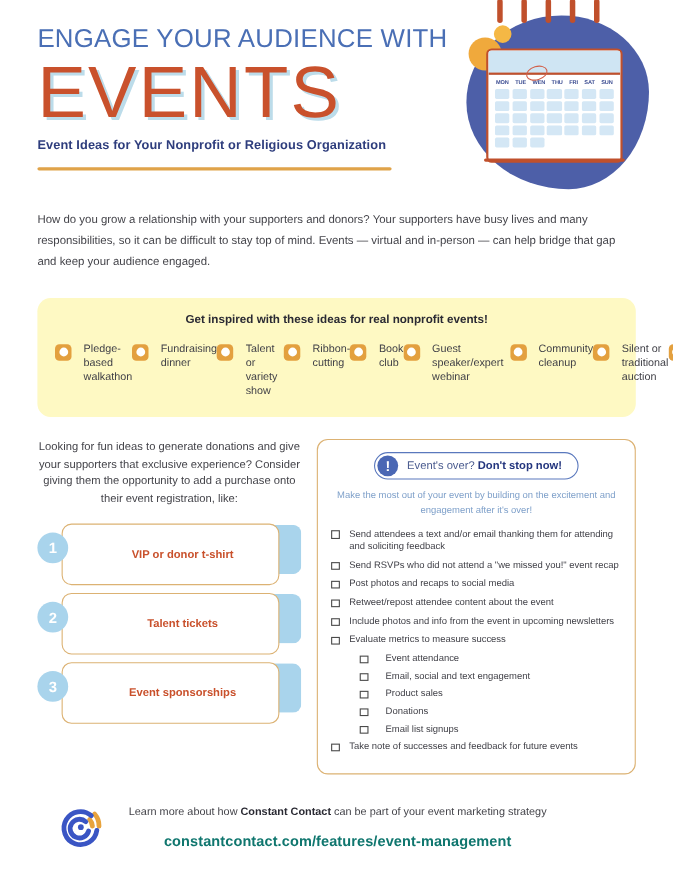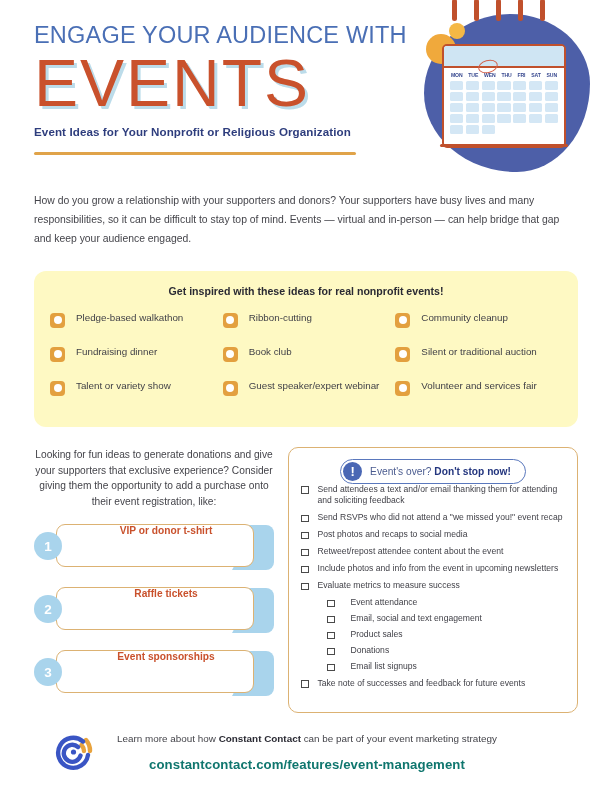--- a/index.html
+++ b/index.html
@@ -125,21 +125,21 @@
     padding: 14px 16px 16px 16px;
   }
   .ideas-title {
     text-align: center;
     font-size: 10.6px;
     font-weight: 700;
     color: #2a2a33;
     margin-bottom: 12px;
   }
   .ideas-cols { display: flex; gap: 6px; }
-  .ideas-col { flex: 1; display: flex; flex-direction: column; gap: 0; }
+  .ideas-col { flex: 1; display: flex; flex-direction: row; gap: 0; }
   .idea {
     display: flex; align-items: flex-start; gap: 11px;
     min-height: 34px;
     padding-top: 3px;
   }
   .ckbox {
     flex: 0 0 auto;
     width: 15px; height: 15px;
     background: #e3a03f;
     border-radius: 4px;
@@ -168,25 +168,25 @@
   }
   .ribbon-tab {
     position: absolute; right: 0; top: 1px;
     width: 42px; height: 45px;
     background: #a9d4ec;
     border-radius: 0 8px 8px 0;
     clip-path: polygon(0 0, 100% 0, 100% 100%, 0 100%, 30% 50%);
   }
   .ribbon-body {
     position: absolute; left: 22px; right: 20px; top: 0;
-    height: 43px;
+    height: 56px;
     background: #ffffff;
     border: 1.4px solid #dcb273;
     border-radius: 9px;
-    display: flex; align-items: flex-start; justify-content: center;
+    display: flex; align-items: center; justify-content: center;
   }
   .ribbon-label {
     font-size: 10.2px; font-weight: 700; color: #c9512c;
     padding-left: 22px;
   }
   .ribbon-num {
     position: absolute; left: 0; top: 8px;
     width: 28px; height: 28px; border-radius: 50%;
     background: #a9d4ec;
     color: #ffffff; font-size: 13.5px; font-weight: 700;
@@ -412,21 +412,21 @@
       <div class="ribbon-tab"></div>
       <div class="ribbon-body">
         <span class="ribbon-label">VIP or donor t-shirt</span>
       </div>
       <div class="ribbon-num">1</div>
     </div>
 
     <div class="ribbon">
       <div class="ribbon-tab"></div>
       <div class="ribbon-body">
-        <span class="ribbon-label">Raffle tickets</span>
+        <span class="ribbon-label">Talent tickets</span>
       </div>
       <div class="ribbon-num">2</div>
     </div>
 
     <div class="ribbon">
       <div class="ribbon-tab"></div>
       <div class="ribbon-body">
         <span class="ribbon-label">Event sponsorships</span>
       </div>
       <div class="ribbon-num">3</div>
@@ -434,20 +434,21 @@
   </div>
 
   <div class="right-col">
     <div class="badge-row">
       <div class="badge">
         <span class="badge-icon">!</span>
         <span class="badge-text"><span>Event's over? </span><b>Don't stop now!</b></span>
       </div>
     </div>
 
+    <div class="panel-sub">Make the most out of your event by building on the excitement and engagement after it's over!</div>
 
     <ul class="check-list">
       <li class="check-item">
         <span class="sqbox"></span>
         <span class="check-text">Send attendees a text and/or email thanking them for attending and soliciting feedback</span>
       </li>
       <li class="check-item">
         <span class="sqbox"></span>
         <span class="check-text">Send RSVPs who did not attend a "we missed you!" event recap</span>
       </li>

